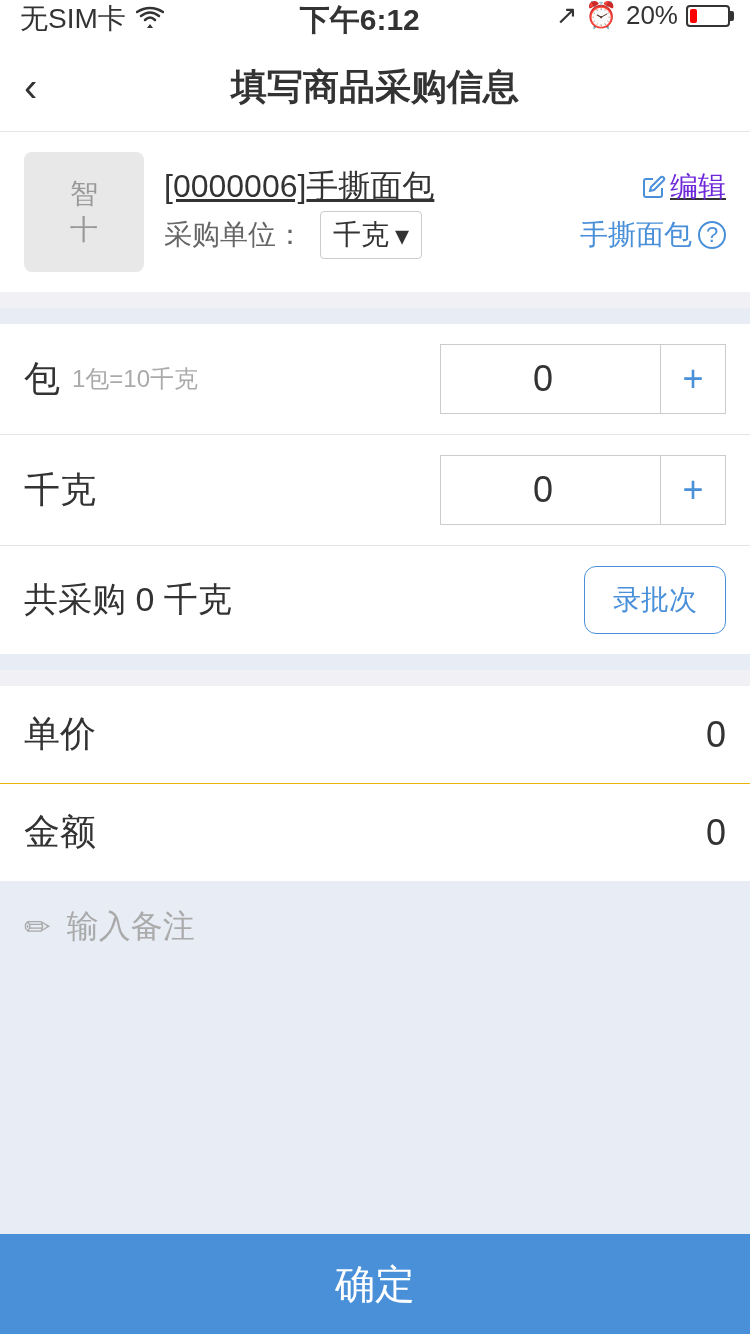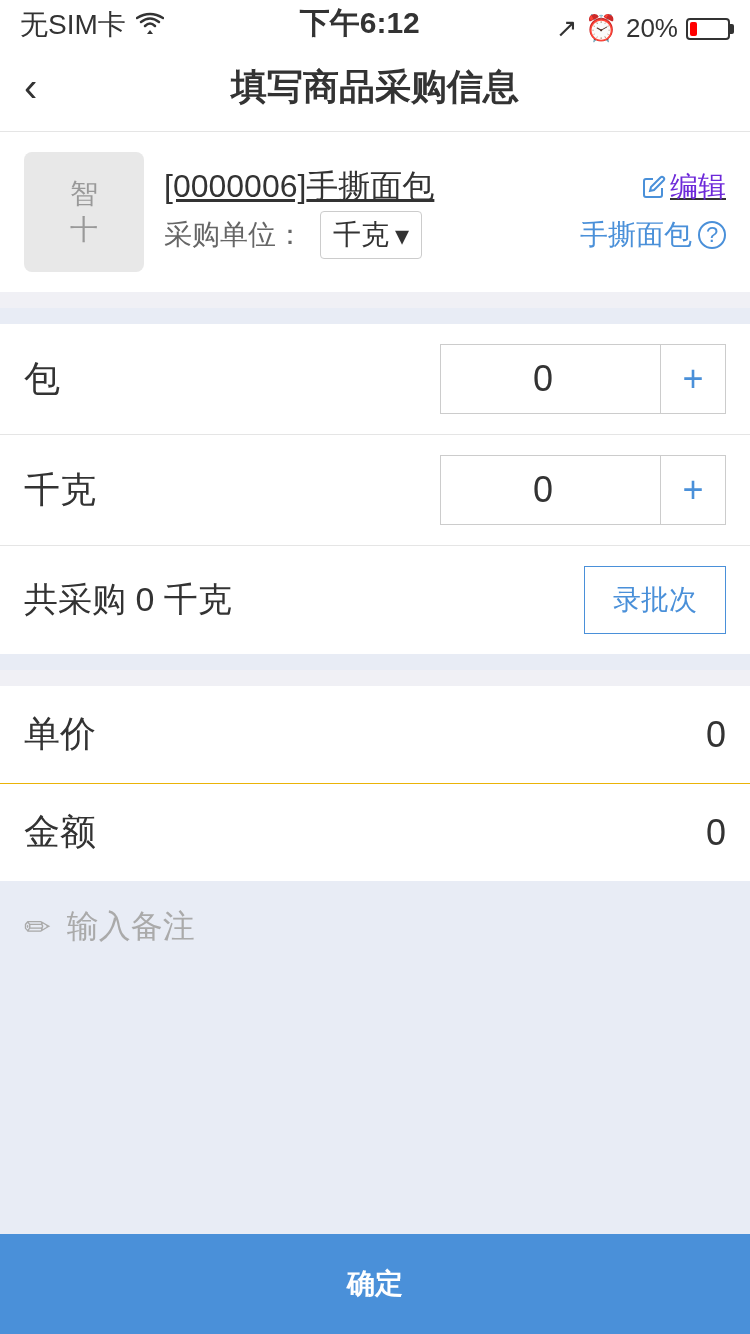--- a/index.html
+++ b/index.html
@@ -12,21 +12,21 @@
       font-size: 32px;
       color: #333;
     }
 
     
     .status-bar {
       width: 750px;
       height: 44px;
       background: #fff;
       display: flex;
-      align-items: flex-end;
+      align-items: flex-start;
       justify-content: space-between;
       padding: 0 20px;
       font-size: 28px;
       font-weight: 500;
     }
     .status-left {
       display: flex;
       align-items: center;
       gap: 10px;
     }
@@ -263,21 +263,21 @@
     .total-text {
       font-size: 34px;
       color: #333;
     }
     .batch-btn {
       border: 1px solid #4a90d9;
       color: #4a90d9;
       background: #fff;
       padding: 14px 28px;
       font-size: 28px;
-      border-radius: 0;
+      border-radius: 12px;
       cursor: pointer;
     }
 
     
     .info-section {
       background: #fff;
       margin-top: 16px;
     }
     .info-row {
       display: flex;
@@ -331,23 +331,23 @@
       left: 0;
       width: 750px;
       height: 100px;
       background: #4a90d9;
       display: flex;
       align-items: center;
       justify-content: center;
       cursor: pointer;
     }
     .confirm-text {
-      font-size: 28px;
+      font-size: 40px;
       color: #fff;
-      font-weight: 700;
+      font-weight: 400;
     }
   </style>
 </head>
 <body>
 
 <div class="status-bar">
   <div class="status-left">
     <span>无SIM卡</span>
     <span>
       <svg width="28" height="22" viewBox="0 0 28 22">
@@ -414,20 +414,21 @@
     </div>
   </div>
 
   <div class="section-divider"></div>
 
   <div class="input-section">
 
     <div class="input-row">
       <div class="input-row-label">
         <span>包</span>
+        <span class="input-sub-label">1包=10千克</span>
       </div>
       <div class="input-with-plus">
         <input class="number-input" type="number" value="0" style="">
         <button class="plus-btn">+</button>
       </div>
     </div>
 
     <div class="input-row">
       <div class="input-row-label">
         <span>千克</span>

